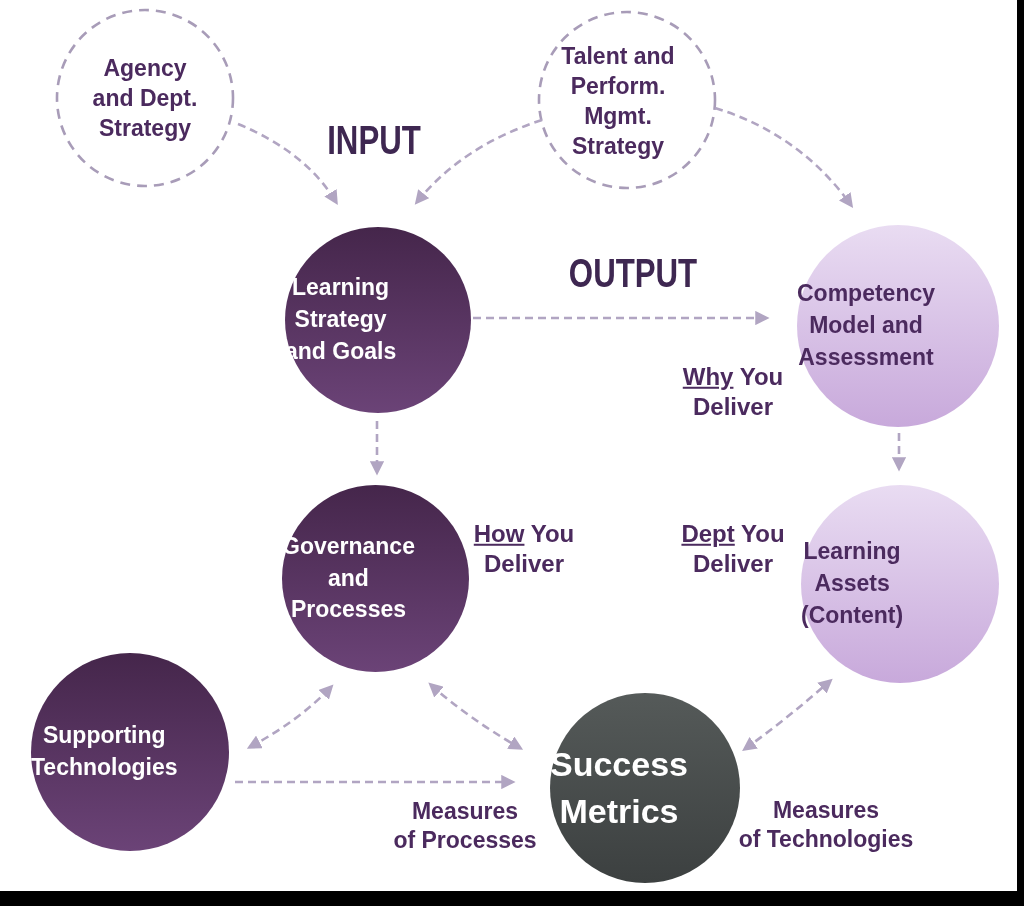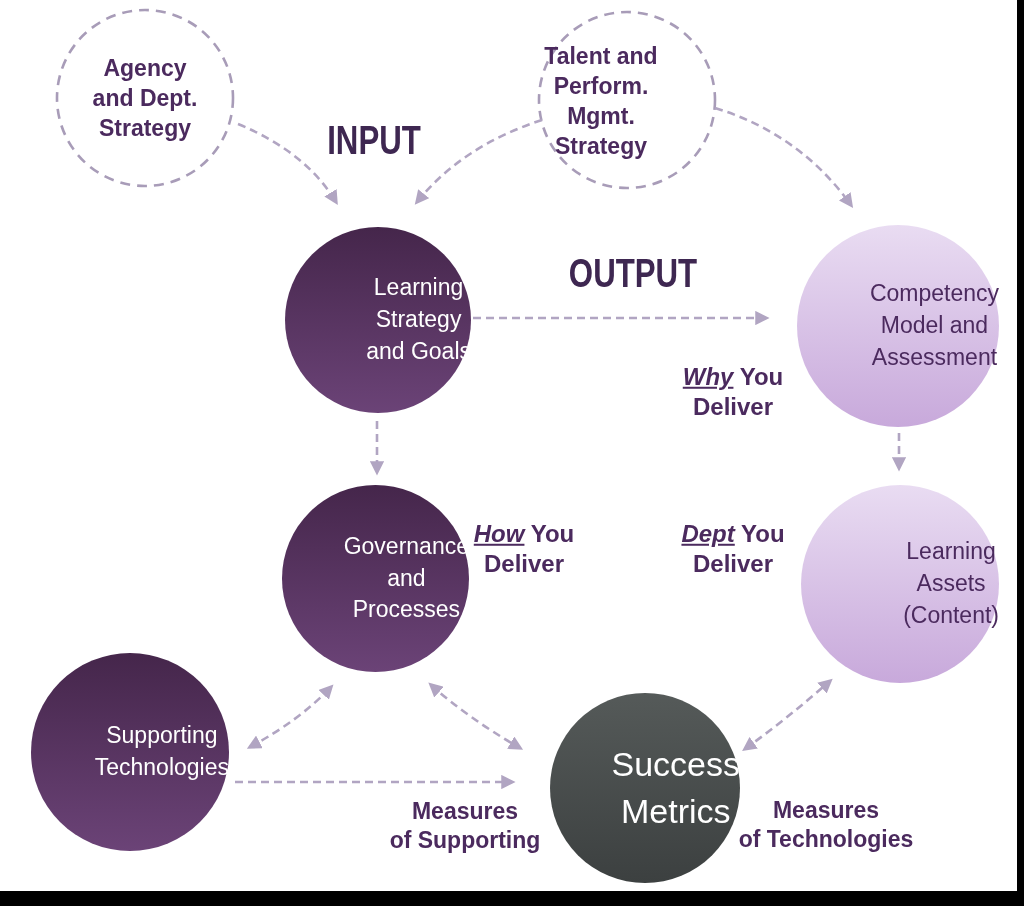--- a/index.html
+++ b/index.html
@@ -2,40 +2,40 @@
 <html><head>
 <meta charset="utf-8">
 <style>
   html,body{margin:0;padding:0;background:#fff;}
   .stage{
     position:relative;width:1024px;height:906px;background:#ffffff;overflow:hidden;
     font-family:"Liberation Sans", sans-serif;
   }
   svg.layer{position:absolute;left:0;top:0;width:1024px;height:906px;}
   .circle{
-    position:absolute;border-radius:50%;display:flex;align-items:center;justify-content:flex-end;
-    text-align:center;font-weight:normal;
+    position:absolute;border-radius:50%;display:flex;align-items:center;justify-content:flex-start;
+    text-align:center;font-weight:bold;
   }
   .circle-text{white-space:pre-line;line-height:1.38;font-size:23px;}
   .dark{background:linear-gradient(180deg,#45264b 0%,#6b4377 100%);color:#ffffff;}
   .light{background:linear-gradient(180deg,#e9dcf2 0%,#c8a9db 100%);color:#4b2a5e;}
   .gray{background:linear-gradient(180deg,#555a59 0%,#3c4040 100%);color:#ffffff;}
   .dashed-text{
     position:absolute;transform:translate(-50%,-50%);text-align:center;
     color:#4b2a5e;font-weight:bold;font-size:23px;white-space:pre-line;line-height:1.3;
   }
   .heading{
     position:absolute;transform:translate(-50%,-50%) scaleX(0.78);transform-origin:center;
     font-size:40px;font-weight:800;color:#3e2751;white-space:nowrap;
   }
   .lbl{
     position:absolute;transform:translate(-50%,-50%);text-align:center;
     color:#4b2a5e;font-weight:bold;font-size:24px;line-height:1.26;white-space:nowrap;
   }
-  .lbl .u{text-decoration:underline;font-style:italic;}
+  .lbl .u{text-decoration:underline;}
   .frame-right{position:absolute;right:0;top:0;width:7px;height:906px;background:#000;}
   .frame-bottom{position:absolute;left:0;bottom:0;width:1024px;height:15px;background:#000;}
 </style>
 </head>
 <body>
 
 <div class="stage">
 
   <svg class="layer" viewBox="0 0 1024 906">
     <defs>
@@ -60,21 +60,21 @@
       <path d="M250,747 Q300,720 331,687" marker-start="url(#ahs)" marker-end="url(#ah)"></path>
       <path d="M431,685 Q468,718 520,748" marker-start="url(#ahs)" marker-end="url(#ah)"></path>
       <path d="M235,782 L512,782" marker-end="url(#ah)"></path>
       <path d="M745,749 Q788,718 830,681" marker-start="url(#ahs)" marker-end="url(#ah)"></path>
     </g>
   </svg>
 
   <div class="dashed-text" style="left:145px;top:99px;">Agency
 and Dept.
 Strategy</div>
-  <div class="dashed-text" style="left:601px;top:102px;">Talent and
+  <div class="dashed-text" style="left:618px;top:102px;">Talent and
 Perform.
 Mgmt.
 Strategy</div>
 
   <div class="circle dark" style="left:285px;top:227px;width:186px;height:186px;">
     <div class="circle-text">Learning
 Strategy
 and Goals</div>
   </div>
 
@@ -117,21 +117,21 @@
     <div><span class="u">How</span><span> You</span></div>
     <div>Deliver</div>
   </div>
   <div class="lbl" style="left:733px;top:549px;">
     <div><span class="u">Dept</span><span> You</span></div>
     <div>Deliver</div>
   </div>
 
   <div class="lbl" style="left:465px;top:826px;font-size:23px;">
     <div>Measures</div>
-    <div>of Supporting</div>
+    <div>of Processes</div>
   </div>
   <div class="lbl" style="left:826px;top:825px;font-size:23px;">
     <div>Measures</div>
     <div>of Technologies</div>
   </div>
 
   <div class="frame-right"></div>
   <div class="frame-bottom"></div>
 
 </div>

